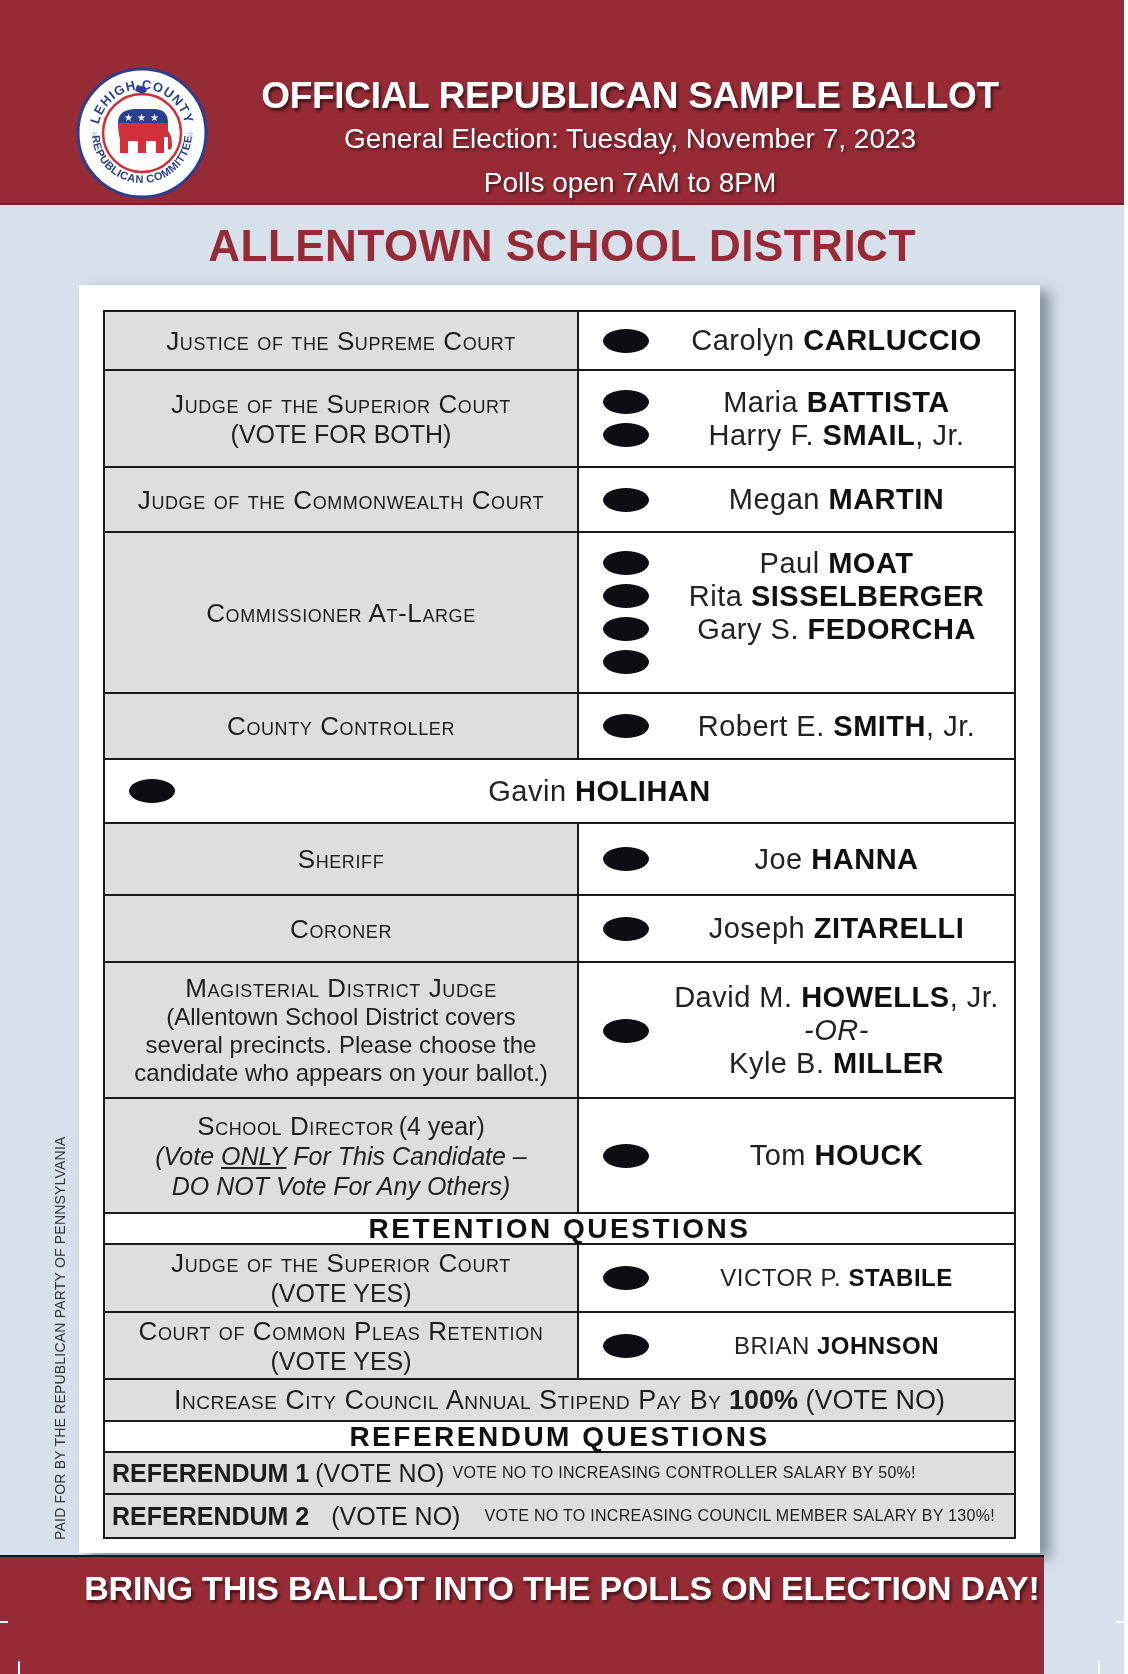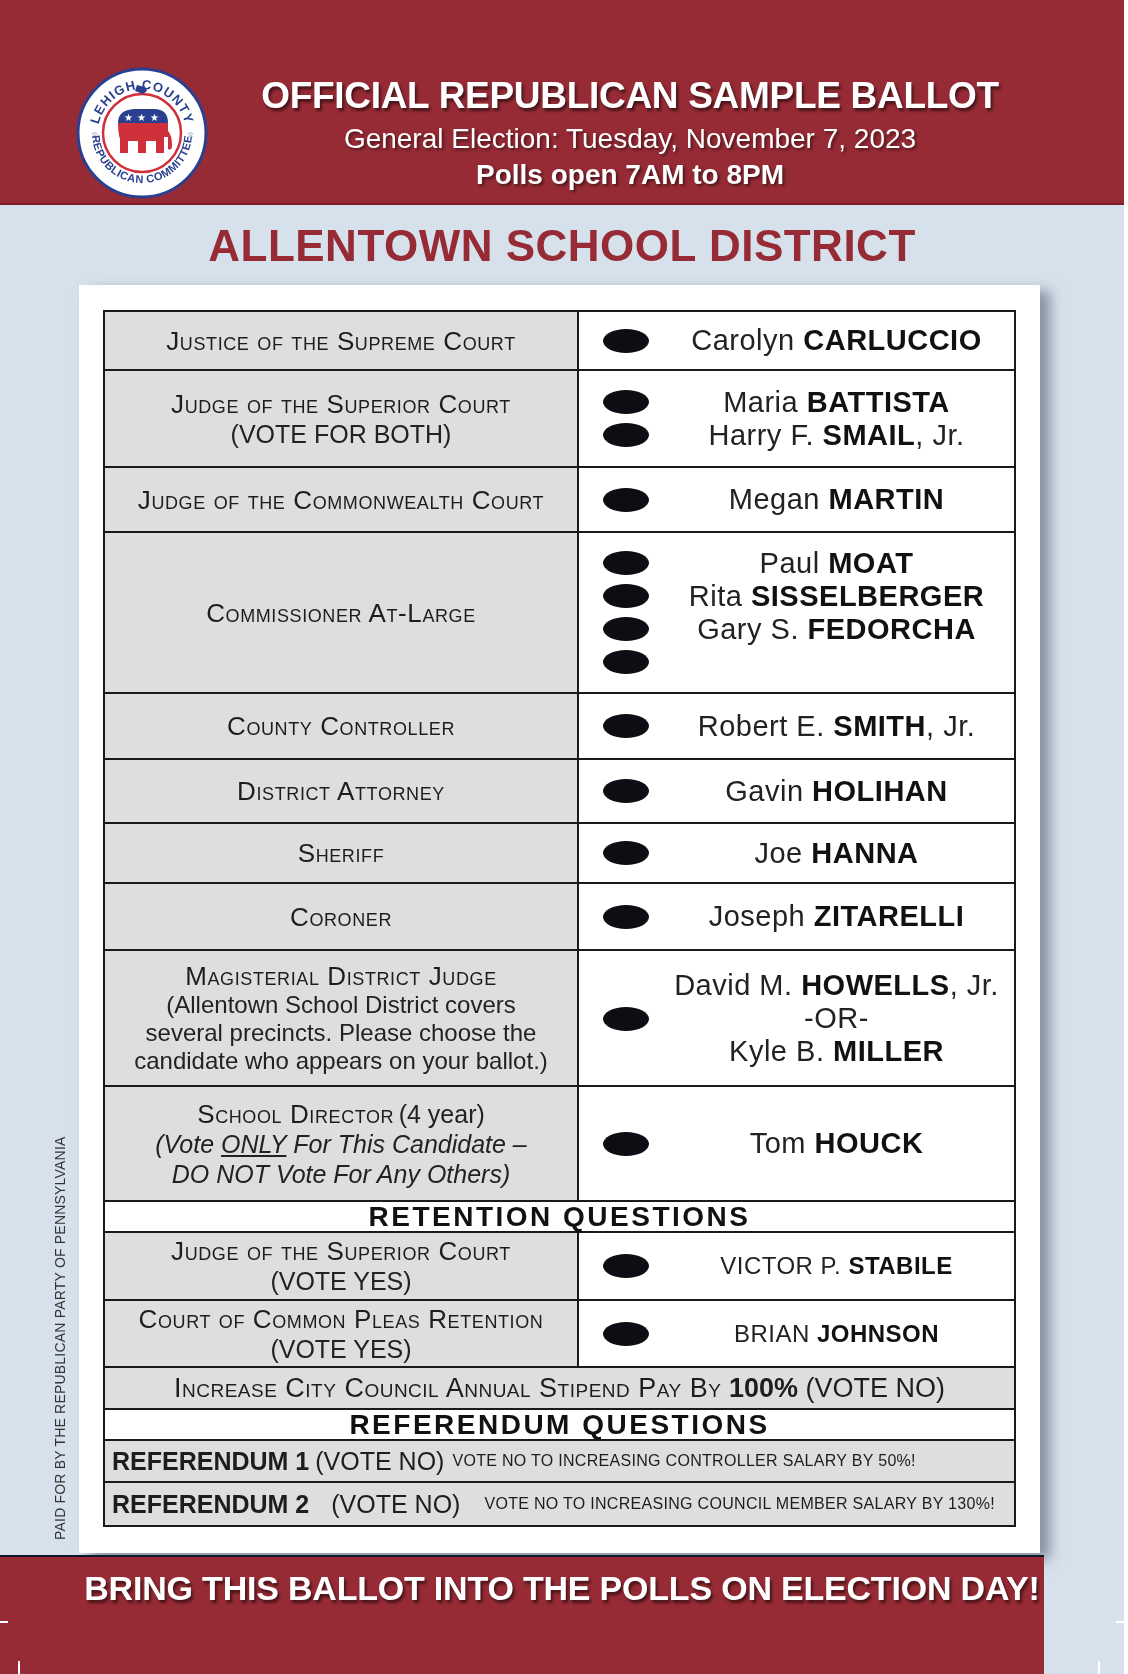--- a/index.html
+++ b/index.html
@@ -19,21 +19,21 @@
   .header-title {
     position: absolute; left: 230px; top: 74px; width: 800px; text-align: center;
     color: #ffffff; font-weight: bold; font-size: 37px; letter-spacing: -0.3px;
     text-shadow: 2px 3px 3px rgba(0,0,0,0.55); line-height: 44px;
   }
   .header-sub {
     position: absolute; left: 230px; width: 800px; text-align: center; color: #ffffff;
     font-size: 28px; line-height: 34px; text-shadow: 2px 2px 3px rgba(0,0,0,0.5);
   }
   .header-sub.l1 { top: 122px; }
-  .header-sub.l2 { top: 158px; font-weight: bold; }
+  .header-sub.l2 { top: 166px; }
 
   .district {
     position: absolute; left: 0; top: 218px; width: 1124px; text-align: center;
     color: #972B35; font-weight: bold; font-size: 44px; line-height: 56px; letter-spacing: 0.5px;
   }
 
   .card {
     position: absolute; left: 79px; top: 285px; width: 961px; height: 1268px; background: #ffffff;
     box-shadow: 10px 6px 12px rgba(70,80,100,0.55);
   }
@@ -207,32 +207,29 @@
       </div>
       <div class="cands">
         <div class="cand">
           <span class="oval"></span>
           <span class="cand-name"><span>Robert E.</span> <b>SMITH</b><span class="suf">, Jr.</span></span>
         </div>
       </div>
     </div>
 
     <div class="row" style="height:64px">
-      <div class="office">
-        <div class="office-title">District Attorney</div>
-      </div>
       <div class="cands">
         <div class="cand">
           <span class="oval"></span>
           <span class="cand-name"><span>Gavin</span> <b>HOLIHAN</b></span>
         </div>
       </div>
     </div>
 
-    <div class="row" style="height:60px">
+    <div class="row" style="height:72px">
       <div class="office">
         <div class="office-title">Sheriff</div>
       </div>
       <div class="cands">
         <div class="cand">
           <span class="oval"></span>
           <span class="cand-name"><span>Joe</span> <b>HANNA</b></span>
         </div>
       </div>
     </div>
@@ -255,21 +252,21 @@
         <div class="office-note small">(Allentown School District covers</div>
         <div class="office-note small">several precincts. Please choose the</div>
         <div class="office-note small">candidate who appears on your ballot.)</div>
       </div>
       <div class="cands">
         <span class="oval" style="top:56px"></span>
         <div class="cand">
           <span class="cand-name"><span>David M.</span> <b>HOWELLS</b><span class="suf">, Jr.</span></span>
         </div>
         <div class="cand">
-          <span class="cand-name" style="">-OR-</span>
+          <span class="cand-name" style="font-style:italic">-OR-</span>
         </div>
         <div class="cand">
           <span class="cand-name"><span>Kyle B.</span> <b>MILLER</b></span>
         </div>
       </div>
     </div>
 
     <div class="row" style="height:115px">
       <div class="office">
         <div><span class="office-title">School Director</span> <span class="office-note">(4 year)</span></div>

